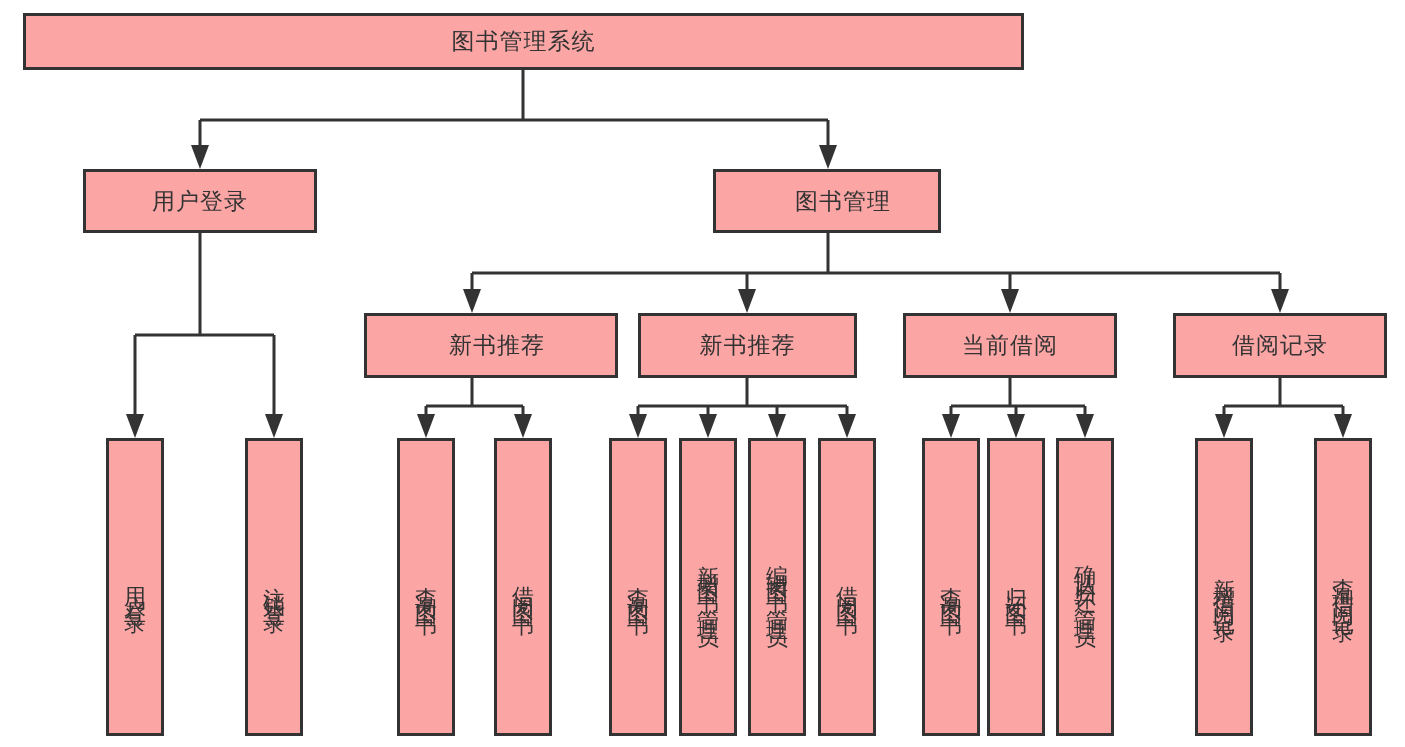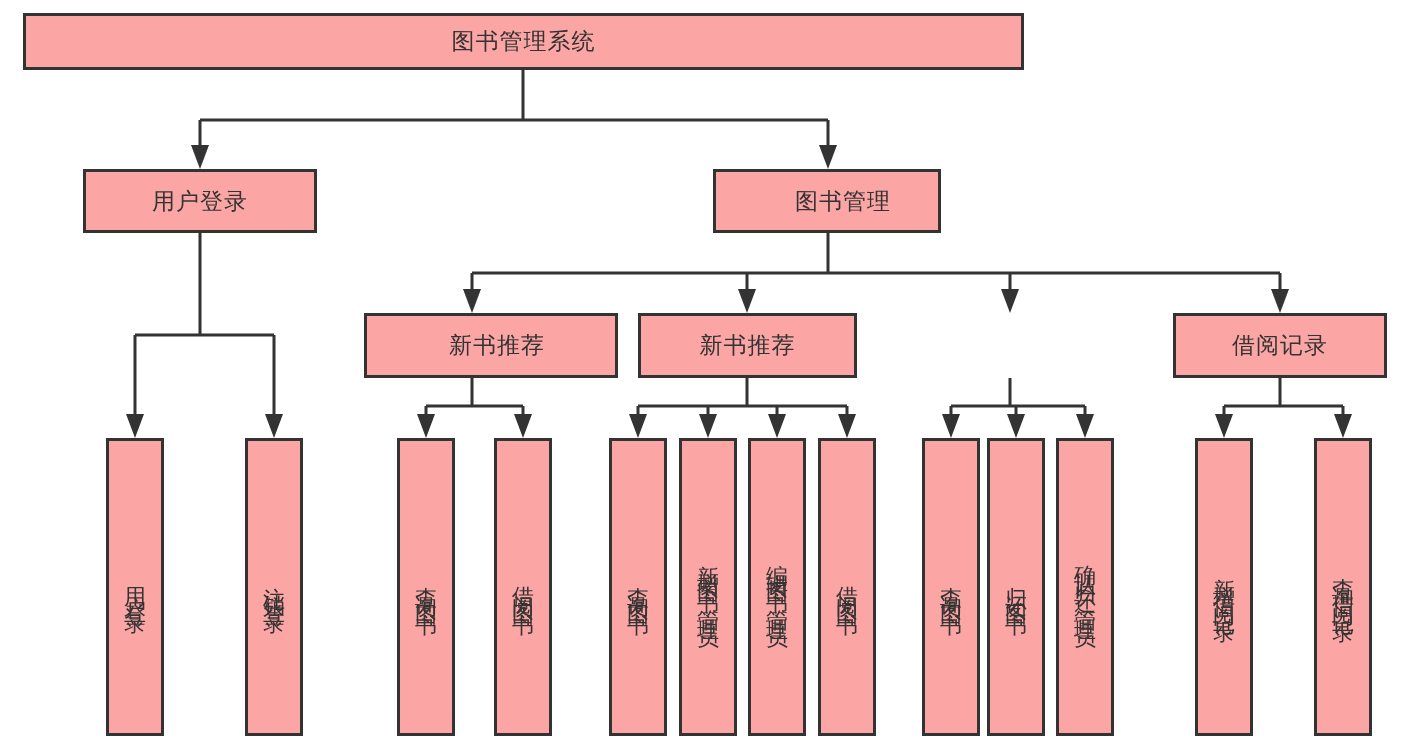--- a/index.html
+++ b/index.html
@@ -125,20 +125,21 @@
     </g>
   </svg>
 
   <div class="node h" style="left:23px; top:13px; width:1001px; height:57px;">图书管理系统</div>
 
   <div class="node h" style="left:83px; top:169px; width:234px; height:64px;">用户登录</div>
   <div class="node h" style="left:713px; top:169px; width:228px; height:64px;padding-left:32px;">图书管理</div>
 
   <div class="node h" style="left:364px; top:313px; width:254px; height:65px;padding-left:12px;">新书推荐</div>
   <div class="node h" style="left:638px; top:313px; width:219px; height:65px;">新书推荐</div>
+  <div class="node h" style="left:903px; top:313px; width:214px; height:65px;">当前借阅</div>
   <div class="node h" style="left:1173px; top:313px; width:214px; height:65px;">借阅记录</div>
 
   <div class="node v" style="left:106px; top:438px; width:58px; height:298px;">用户登录</div>
   <div class="node v" style="left:245px; top:438px; width:58px; height:298px;">注销登录</div>
 
   <div class="node v" style="left:397px; top:438px; width:58px; height:298px;">查询图书</div>
   <div class="node v" style="left:494px; top:438px; width:58px; height:298px;">借阅图书</div>
 
   <div class="node v" style="left:609px; top:438px; width:58px; height:298px;">查询图书</div>
   <div class="node v" style="left:679px; top:438px; width:58px; height:298px;">新增图书（管理员）</div>

